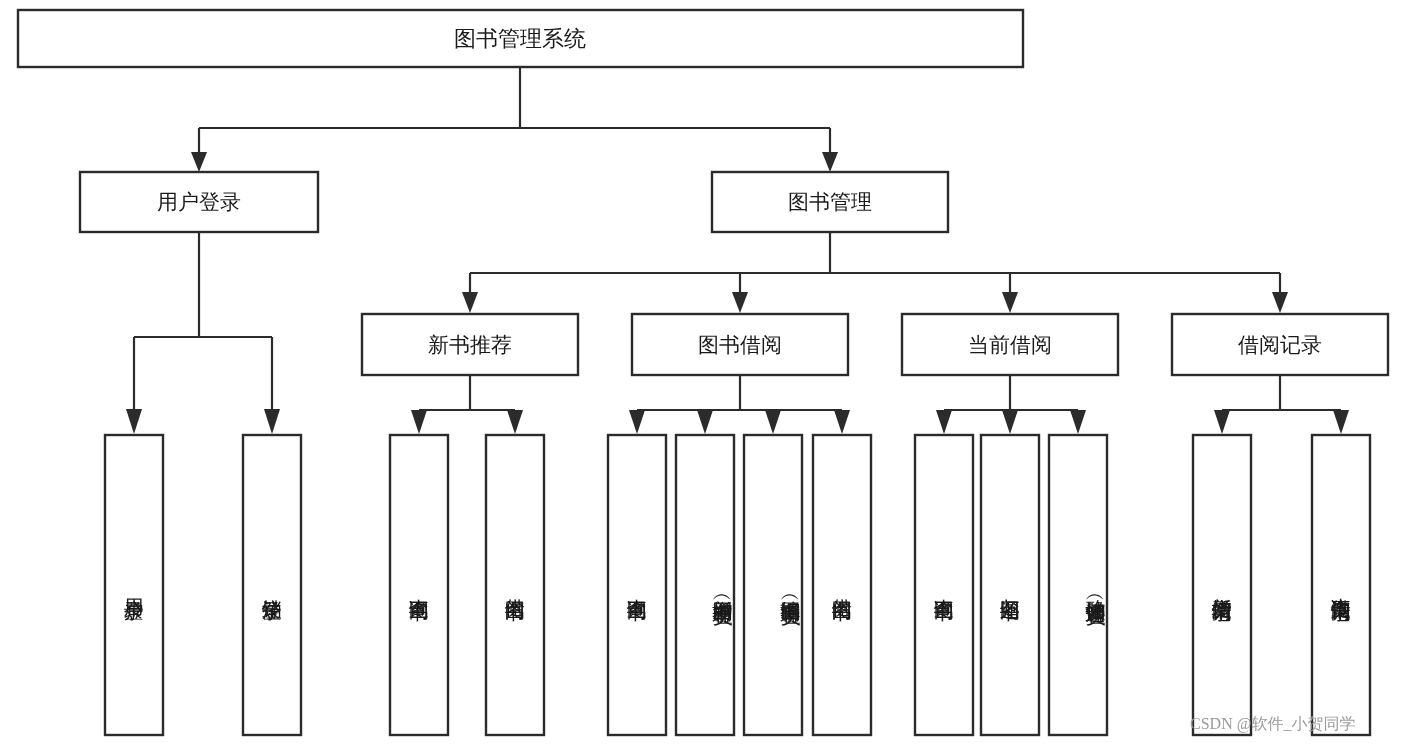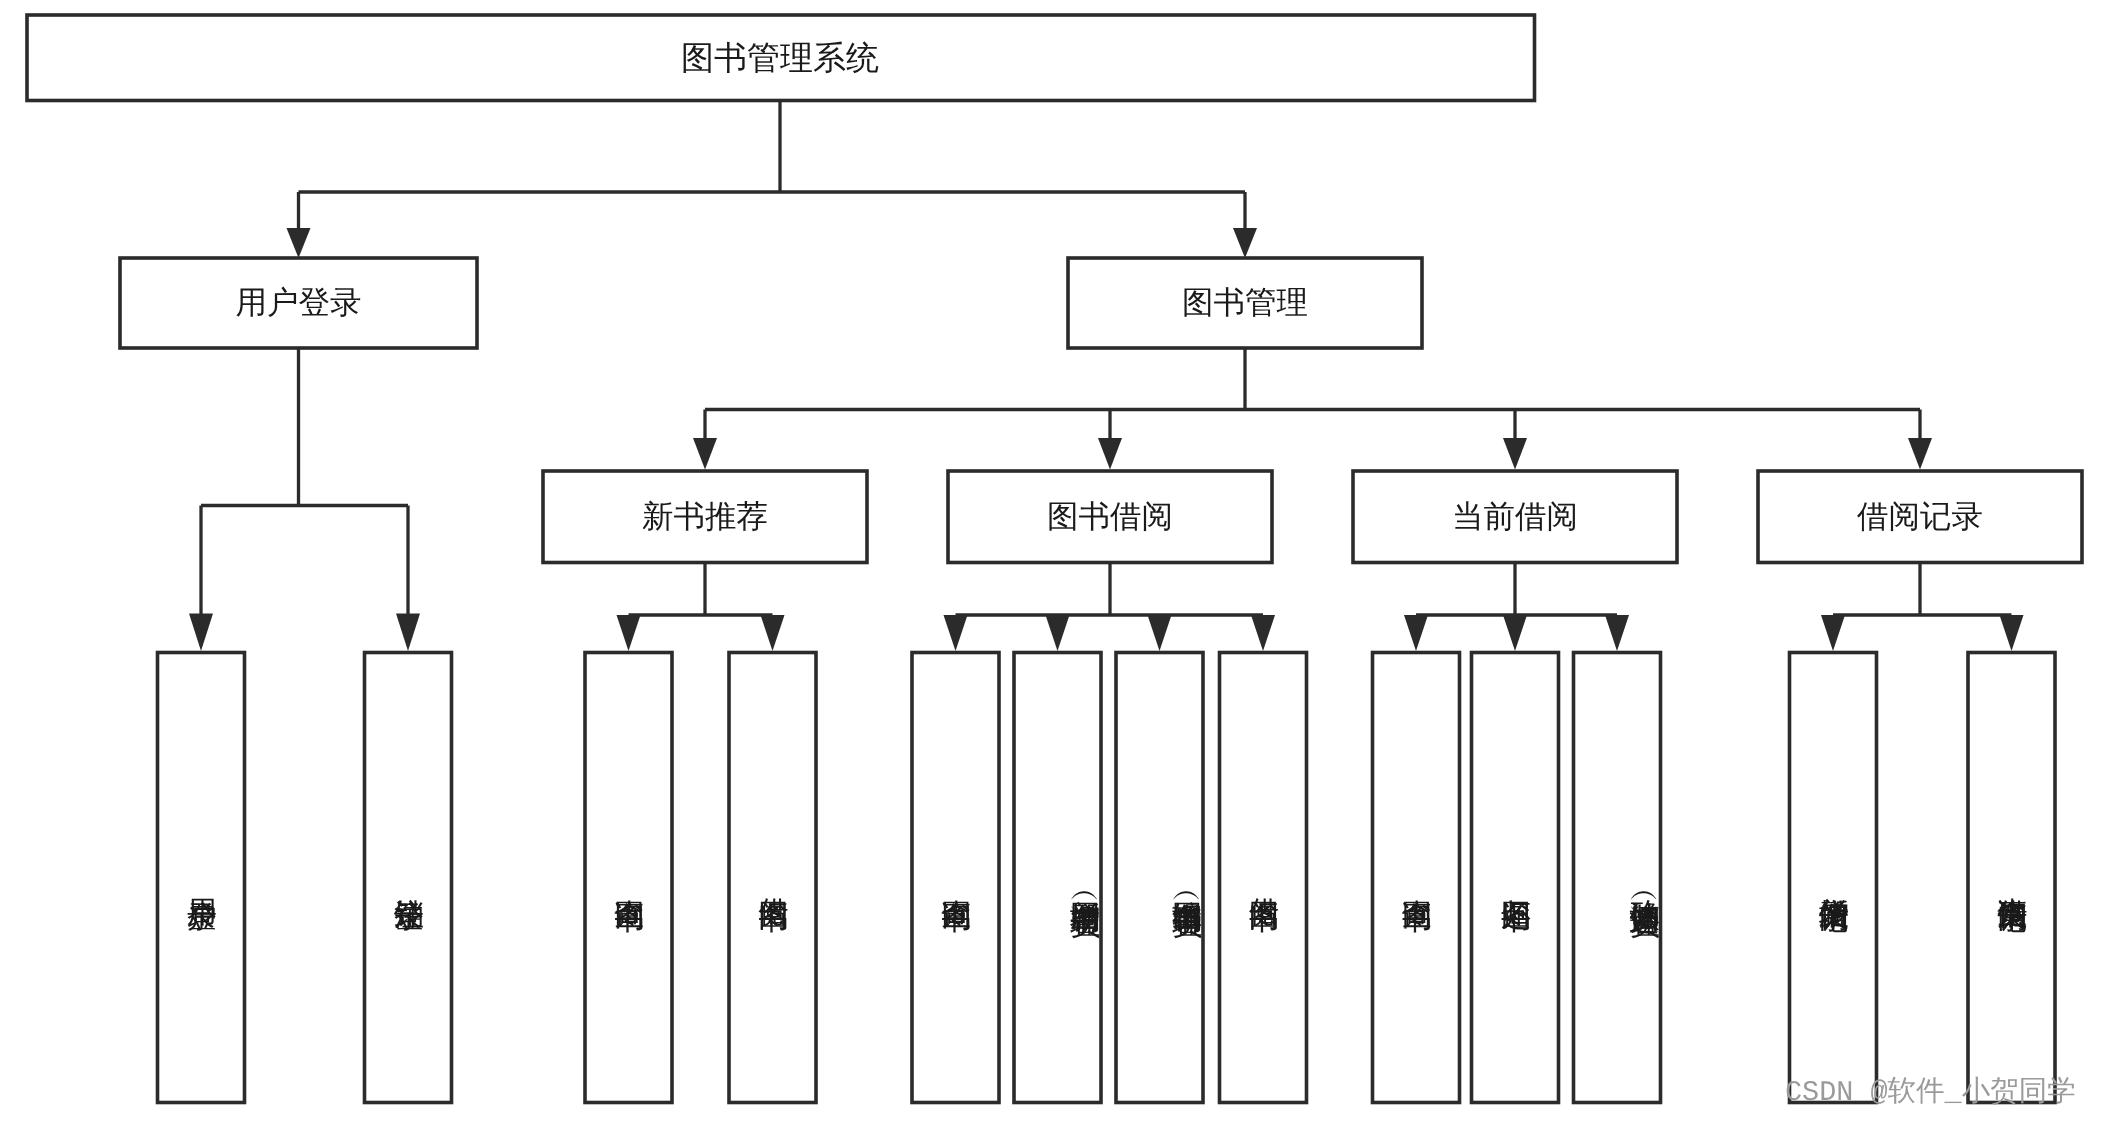--- a/index.html
+++ b/index.html
@@ -69,22 +69,22 @@
     display: flex;
     align-items: flex-start;
     justify-content: center;
     pointer-events: none;
   }
   .leaf-label.centered {
     align-items: center;
   }
   .watermark {
     position: absolute;
-    font-family: Liberation Mono, monospace;
-    font-size: 19px;
+    font-family: Liberation Serif, serif;
+    font-size: 16px;
     color: #9a9a9a;
     white-space: nowrap;
     left: 1190px;
     top: 714px;
   }
 </style>
 </head>
 <body>
 
 <div id="diagram-root">

